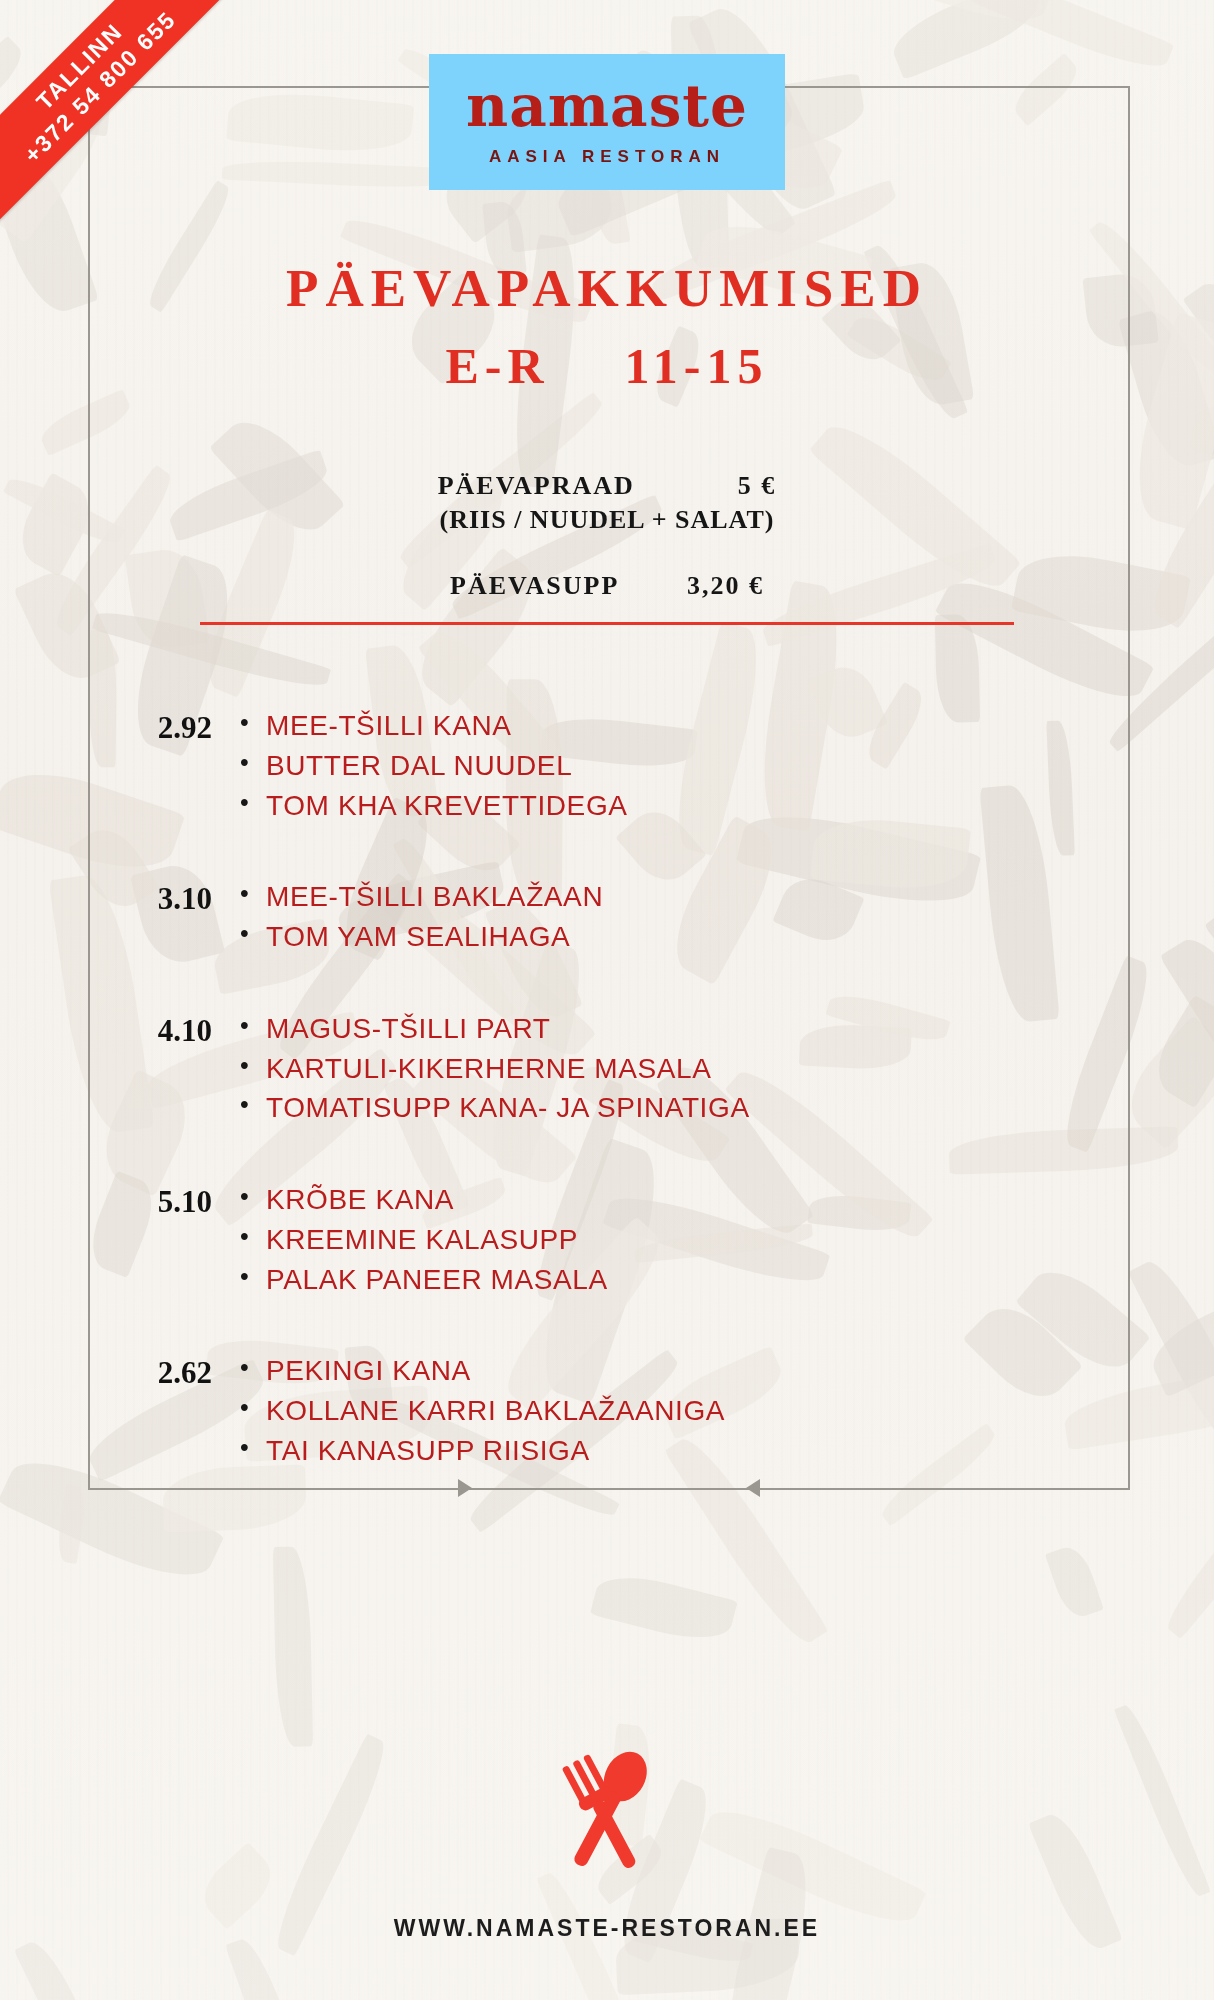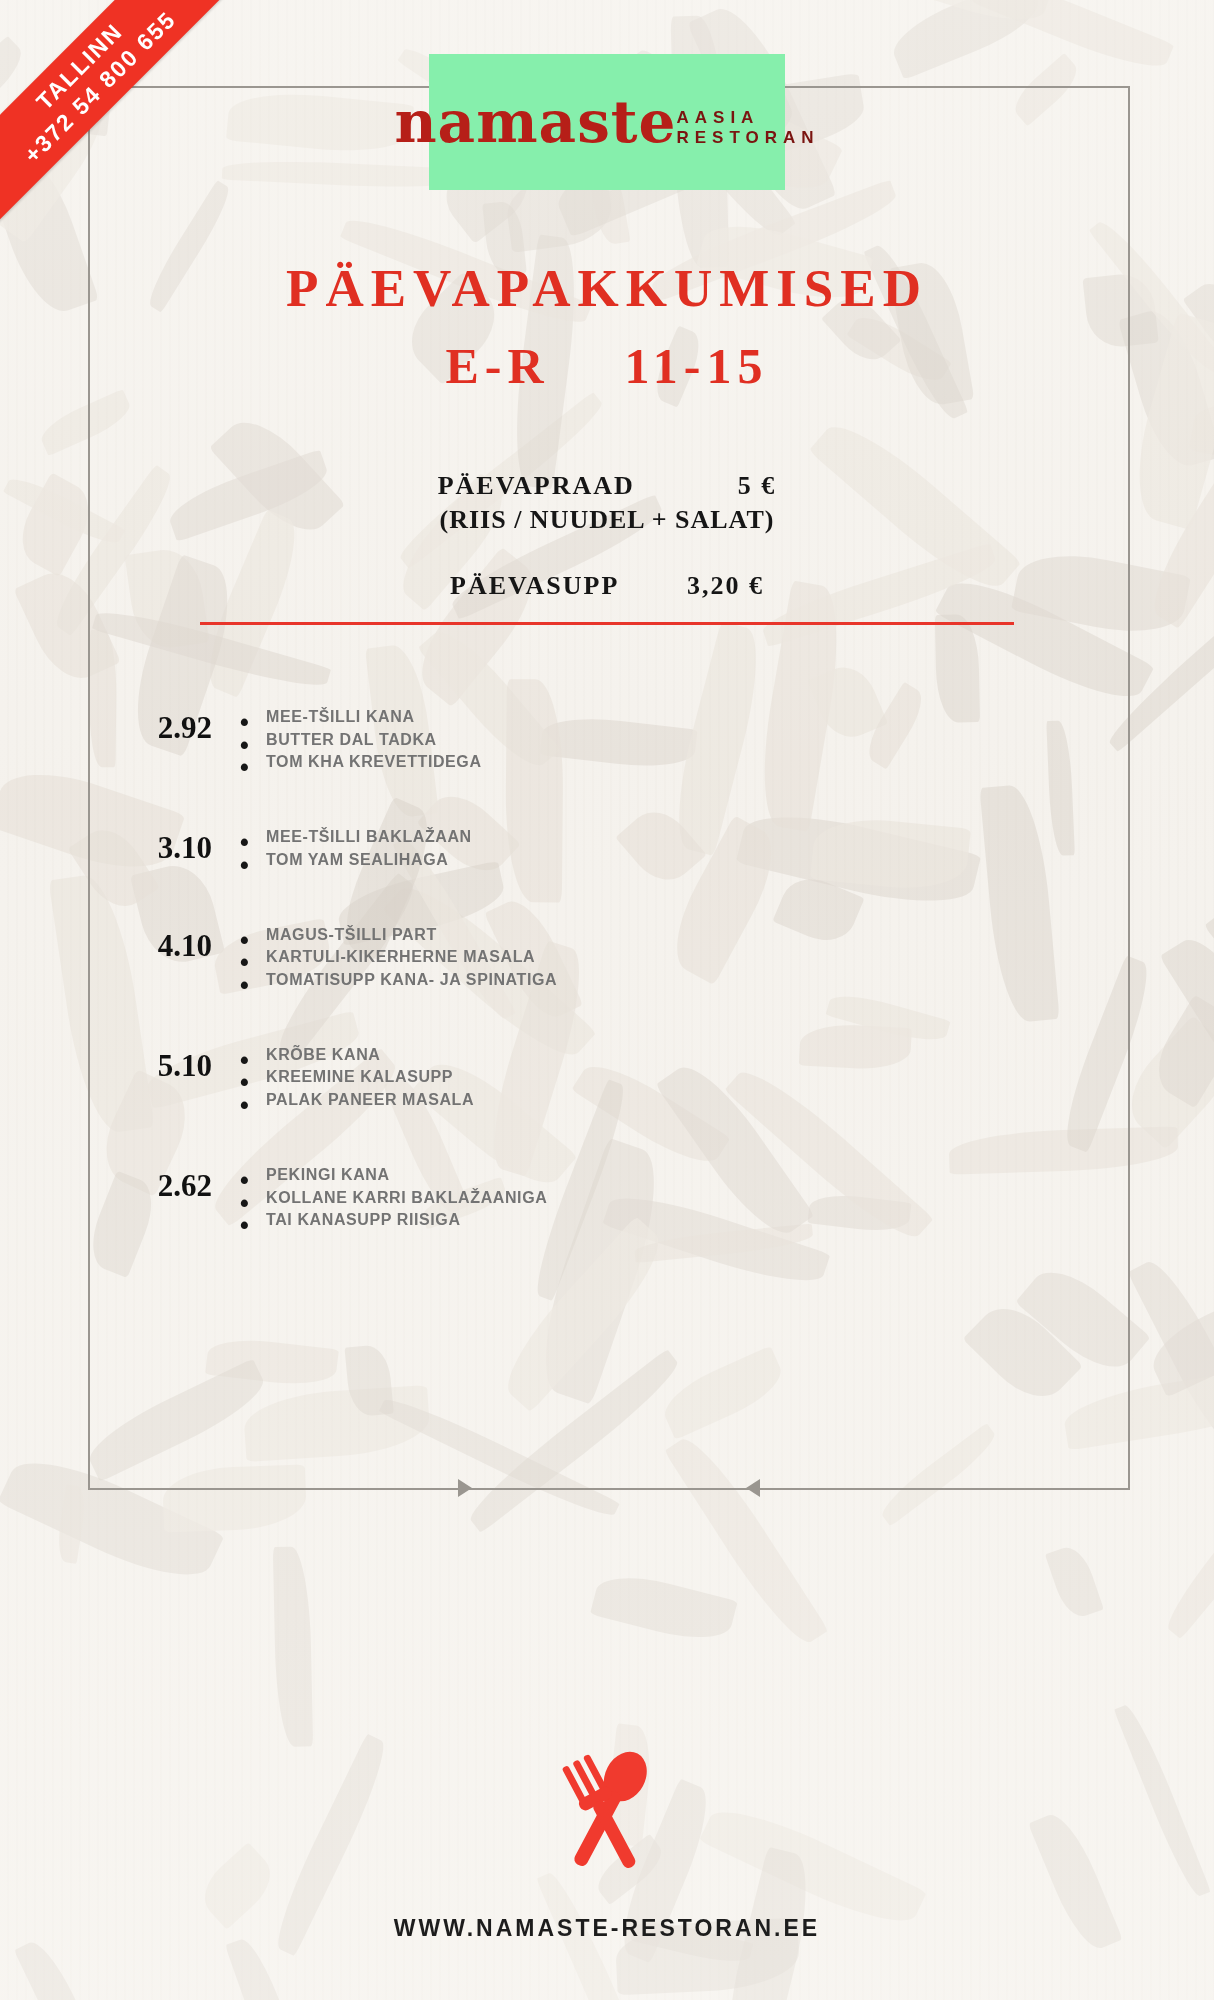--- a/index.html
+++ b/index.html
@@ -101,24 +101,24 @@
   .ribbon .r2 { font-size: 23px; font-weight: bold; line-height: 1.25; }
 
   
   .logo-box {
     position: absolute;
     left: 50%;
     transform: translateX(-50%);
     top: 54px;
     width: 356px;
     height: 136px;
-    background: #86efac;
+    background: #7dd3fc;
     z-index: 6;
     display: flex;
-    flex-direction: row;
+    flex-direction: column;
     align-items: center;
     justify-content: center;
   }
   .logo-word {
     font-family: "DejaVu Serif", serif;
     font-size: 58px;
     font-weight: bold;
     color: #b61f18;
     letter-spacing: 1px;
     line-height: 1;
@@ -223,23 +223,23 @@
     font-weight: bold;
     color: #111111;
     padding-top: 4px;
   }
   .day-items {
     list-style: none;
     margin: 0;
     padding: 0;
   }
   .day-items li {
-    font-size: 16px;
-    font-weight: bold;
-    color: #737373;
+    font-size: 28px;
+    font-weight: normal;
+    color: #b91c1c;
     letter-spacing: .6px;
     line-height: 1.42;
     position: relative;
     padding-left: 30px;
   }
   .day-items li::before {
     content: "\2022";
     position: absolute;
     left: 4px;
     top: -1px;
@@ -468,21 +468,21 @@
     </div>
   </div>
 
   <div class="divider"></div>
 
   <div class="days" id="daysRoot">
       <div class="day">
         <div class="day-date">2.92</div>
         <ul class="day-items">
           <li>MEE-TŠILLI KANA</li>
-          <li>BUTTER DAL TADKA</li>
+          <li>BUTTER DAL NUUDEL</li>
           <li>TOM KHA KREVETTIDEGA</li>
         </ul>
       </div>
       <div class="day">
         <div class="day-date">3.10</div>
         <ul class="day-items">
           <li>MEE-TŠILLI BAKLAŽAAN</li>
           <li>TOM YAM SEALIHAGA</li>
         </ul>
       </div>

